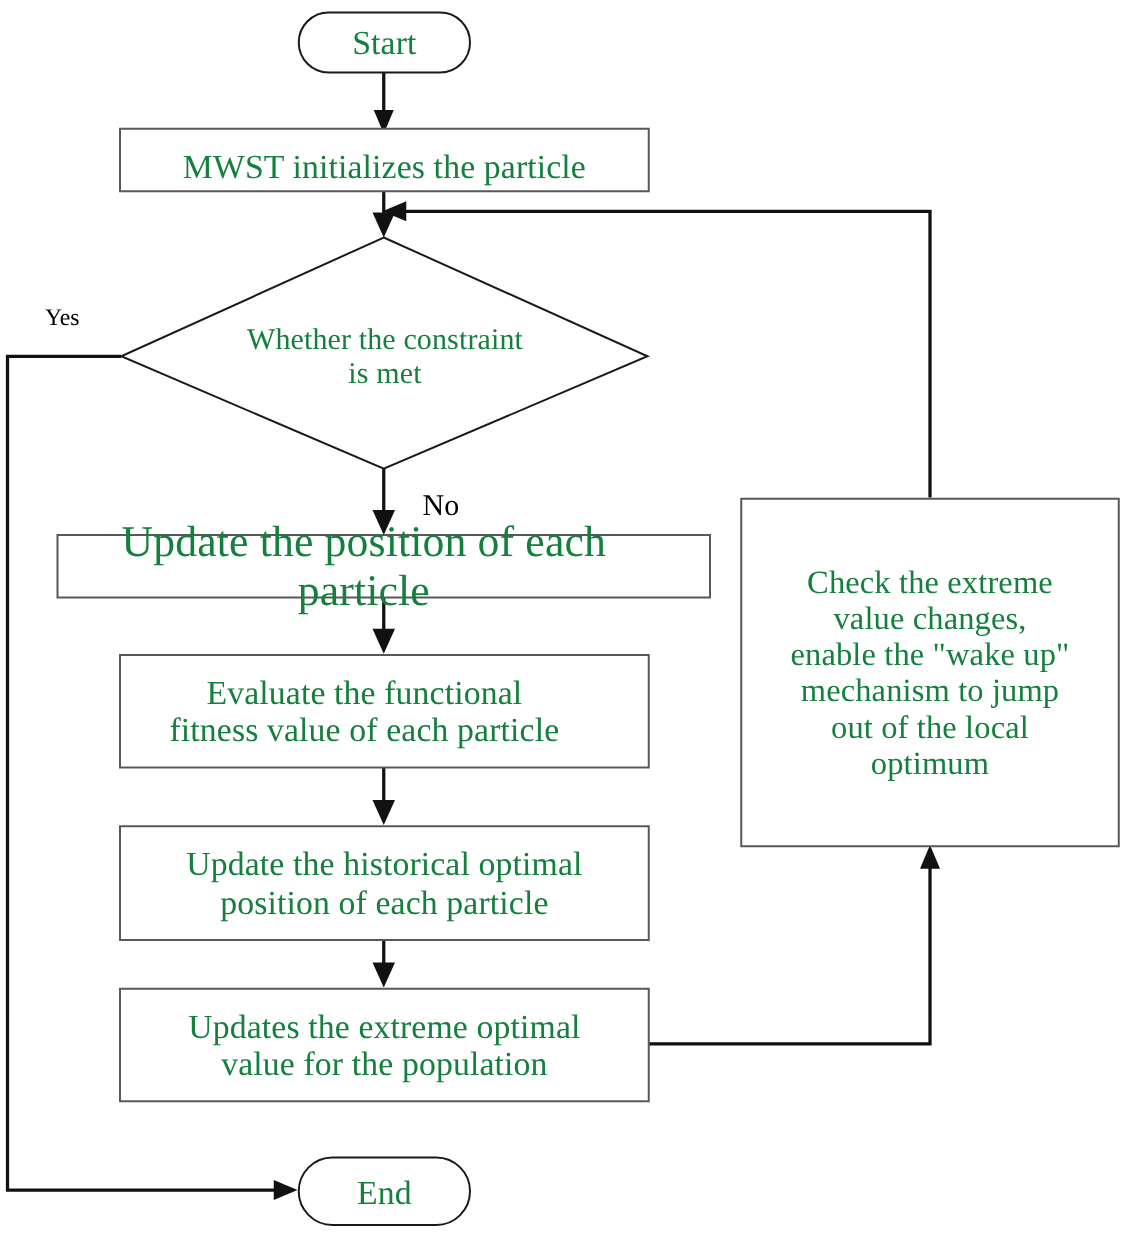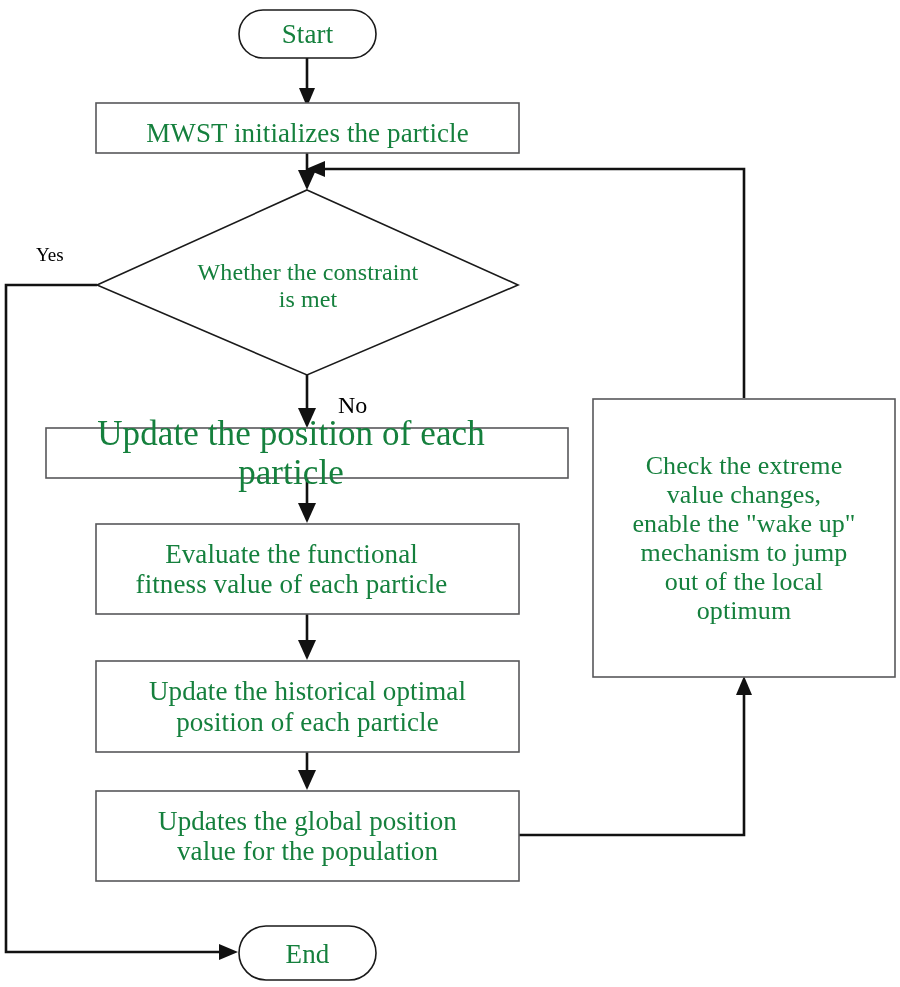--- a/index.html
+++ b/index.html
@@ -148,21 +148,21 @@
 
   <div class="node-label" id="label-start">Start</div>
   <div class="node-label" id="label-init">MWST initializes the particle</div>
   <div class="node-label" id="label-decision">Whether the constraint
 is met</div>
   <div class="node-label" id="label-update-pos">Update the position of each particle</div>
   <div class="node-label" id="label-evaluate">Evaluate the functional
 fitness value of each particle</div>
   <div class="node-label" id="label-hist-opt">Update the historical optimal
 position of each particle</div>
-  <div class="node-label" id="label-global-opt">Updates the global position
+  <div class="node-label" id="label-global-opt">Updates the extreme optimal
 value for the population</div>
   <div class="node-label" id="label-check">Check the extreme
 value changes,
 enable the "wake up"
 mechanism to jump
 out of the local
 optimum</div>
   <div class="node-label" id="label-end">End</div>
 
   <div class="edge-label" id="label-yes">Yes</div>

